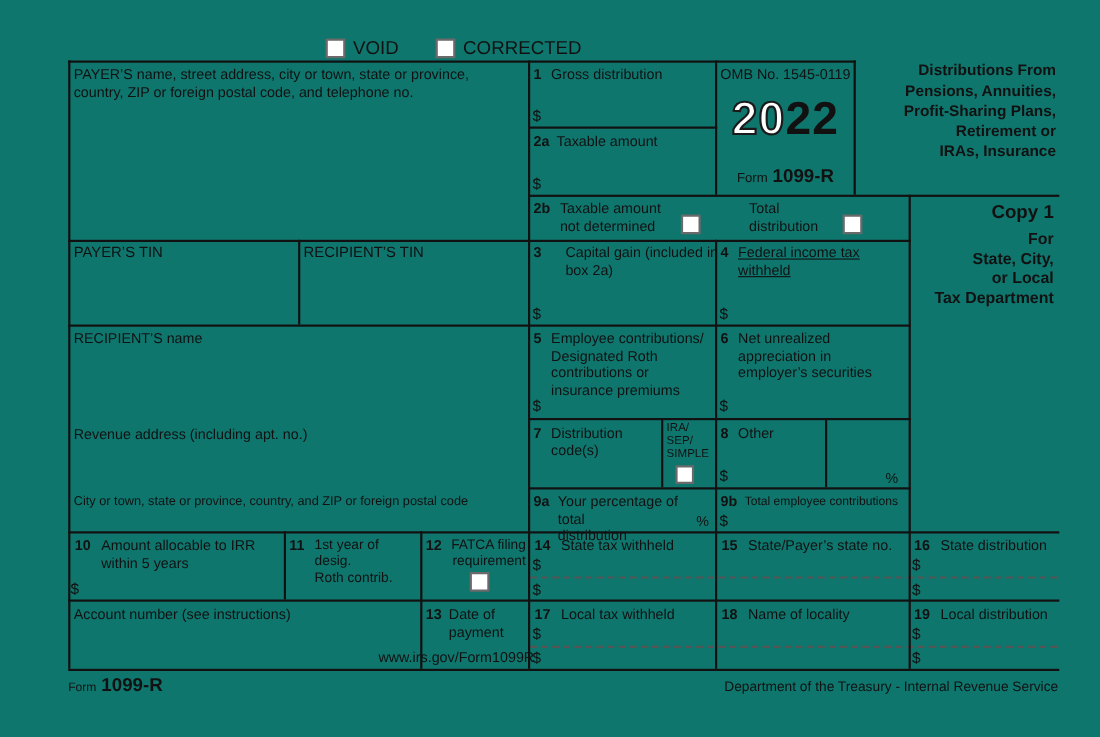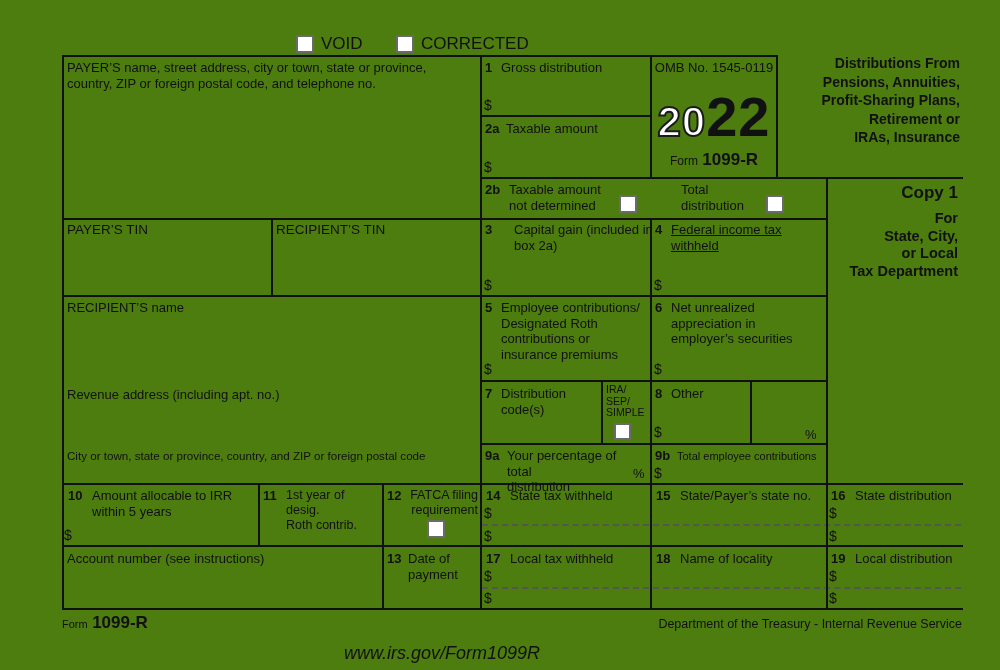--- a/index.html
+++ b/index.html
@@ -1,17 +1,17 @@
 <!DOCTYPE html>
 <html><head>
 <meta charset="utf-8">
 <style>
   html,body{margin:0;padding:0;background:#fff;}
   #form-1099r{
-    position:relative;width:1000px;height:670px;background:#4d7c0f;
+    position:relative;width:1000px;height:670px;background:#0f766e;
     font-family:"Liberation Sans","DejaVu Sans",sans-serif;color:#111;overflow:hidden;
   }
   .abs{position:absolute;}
   .hl{position:absolute;height:2px;background:#111;}
   .vl{position:absolute;width:2px;background:#111;}
   .dash{position:absolute;height:0;border-top:2px dashed #555;}
   .cb{position:absolute;width:18px;height:18px;border:2px solid #6a6a6a;background:#fff;box-sizing:border-box;border-radius:1px;}
   .num{font-weight:700;font-size:13px;line-height:15px;}
   .lbl{font-size:13px;line-height:15.5px;}
   .lbl span{display:block;}
@@ -19,21 +19,21 @@
   .pct{font-size:13px;}
   .tin{font-size:13.5px;}
   .rt{text-align:right;}
   .bold{font-weight:700;}
   .title-lines{font-size:14px;font-weight:700;line-height:18.5px;text-align:right;}
   .title-lines span{display:block;padding-left:20px;}
   .copyfor{font-size:14.5px;font-weight:700;line-height:17.5px;text-align:right;}
   .copyfor span{display:block;}
   .chk-label{font-size:17px;}
   .year20{font-size:42px;font-weight:800;color:#fff;-webkit-text-stroke:2px #1a1a1a;letter-spacing:1px;}
-  .year22{font-size:56px;font-weight:800;color:#111;letter-spacing:1px;}
+  .year22{font-size:42px;font-weight:800;color:#111;letter-spacing:1px;}
   .smalllbl{font-size:11px;line-height:13px;}
   .iralbl{font-size:10.5px;line-height:11.5px;}
   .iralbl span{display:block;}
 </style>
 </head>
 <body>
 
 <div id="form-1099r">
 
   <div class="cb" style="left:296px;top:35px;"></div>
@@ -230,16 +230,16 @@
 
   <div class="abs num" style="left:831px;top:551px;">19</div>
   <div class="abs lbl" style="left:855px;top:551px;">Local distribution</div>
   <div class="abs dollar" style="left:829px;top:568px;">$</div>
   <div class="abs dollar" style="left:829px;top:590px;">$</div>
 
   <div class="abs" style="left:62px;top:613px;">
     <span style="font-size:11px;">Form</span>
     <span style="font-size:17px;font-weight:700;">1099-R</span>
   </div>
-  <div class="abs" style="left:344px;top:643px;font-size:18px;font-style:italic;">www.irs.gov/Form1099R</div>
+  <div class="abs" style="left:344px;top:590px;font-size:13px;">www.irs.gov/Form1099R</div>
   <div class="abs rt" style="left:602px;top:617px;width:360px;font-size:12.5px;">Department of the Treasury - Internal Revenue Service</div>
 
 </div>
 
 </body></html>

